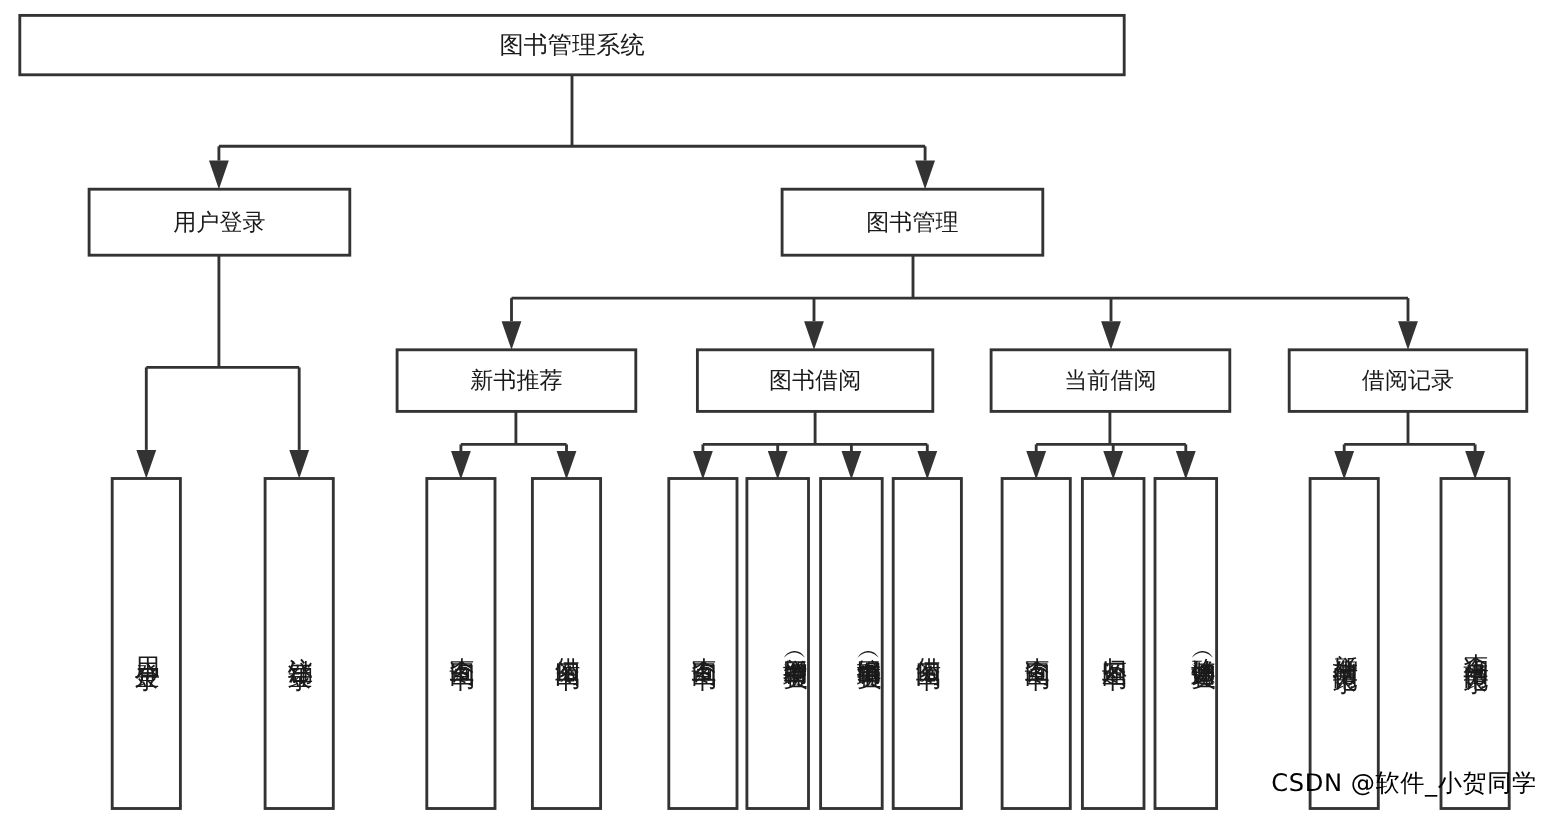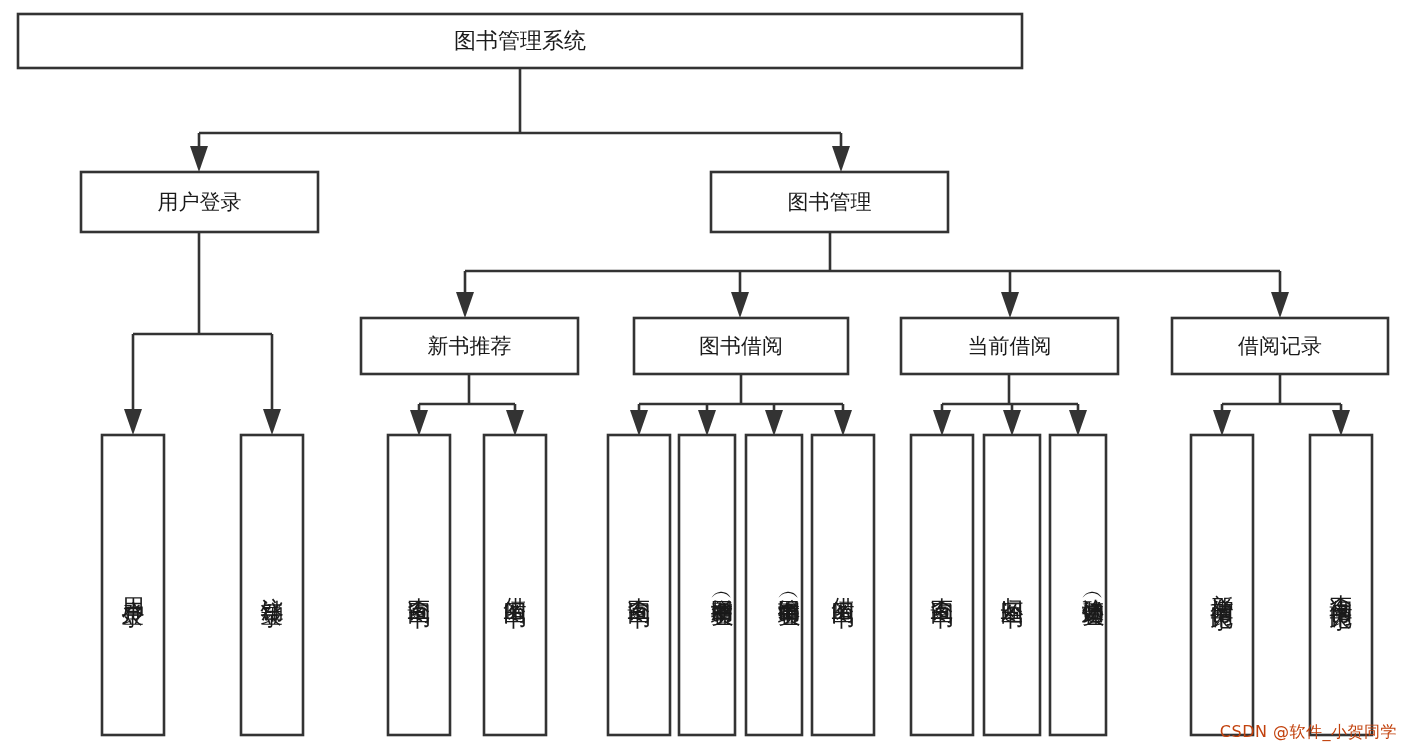--- a/index.html
+++ b/index.html
@@ -64,24 +64,24 @@
     line-height: 1.18;
     letter-spacing: 3px;
     color: #1a1a1a;
     white-space: nowrap;
     text-align: center;
     pointer-events: none;
   }
   .watermark {
     position: absolute;
     right: 8px;
-    bottom: 4px;
+    bottom: 20px;
     font-family: "DejaVu Sans", "Liberation Sans", sans-serif;
-    font-size: 16px;
-    color: #c2410c;
+    font-size: 22px;
+    color: #000000;
     letter-spacing: 0.5px;
     white-space: nowrap;
   }
 </style>
 </head>
 <body>
 
 <div id="diagram-root">
 
   <svg class="diagram-canvas" viewBox="0 0 1405 747" xmlns="http://www.w3.org/2000/svg">

